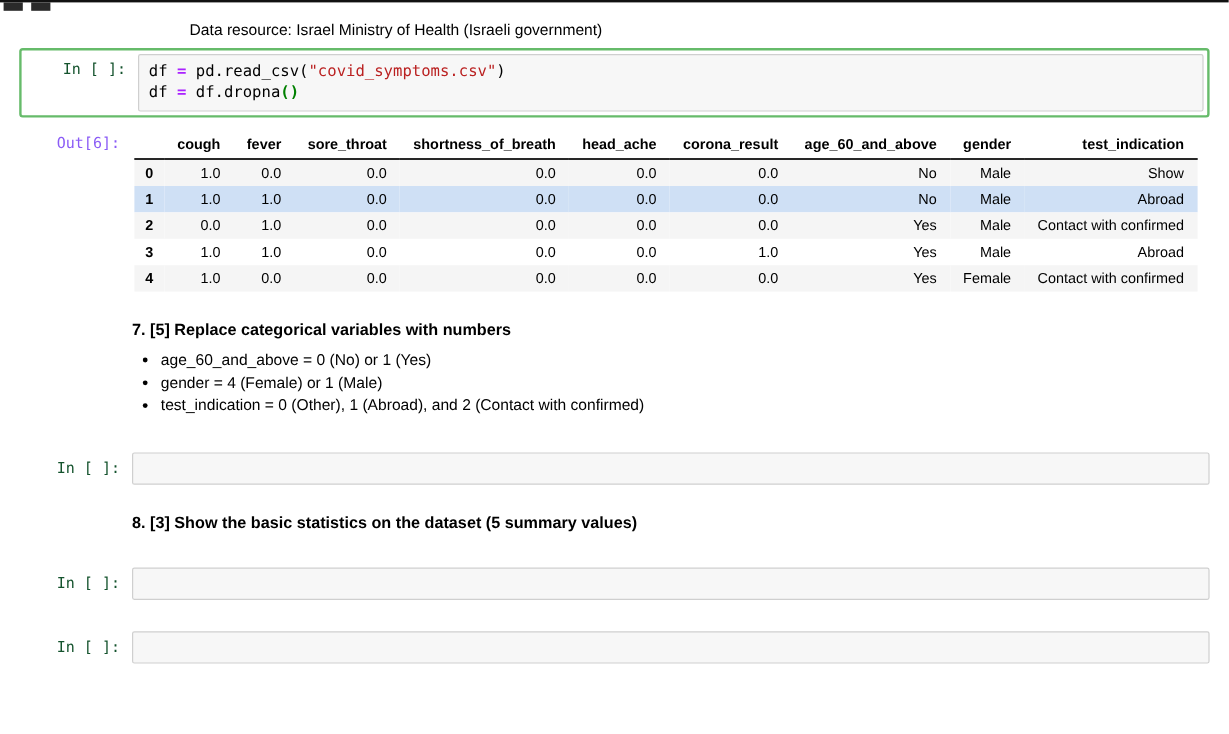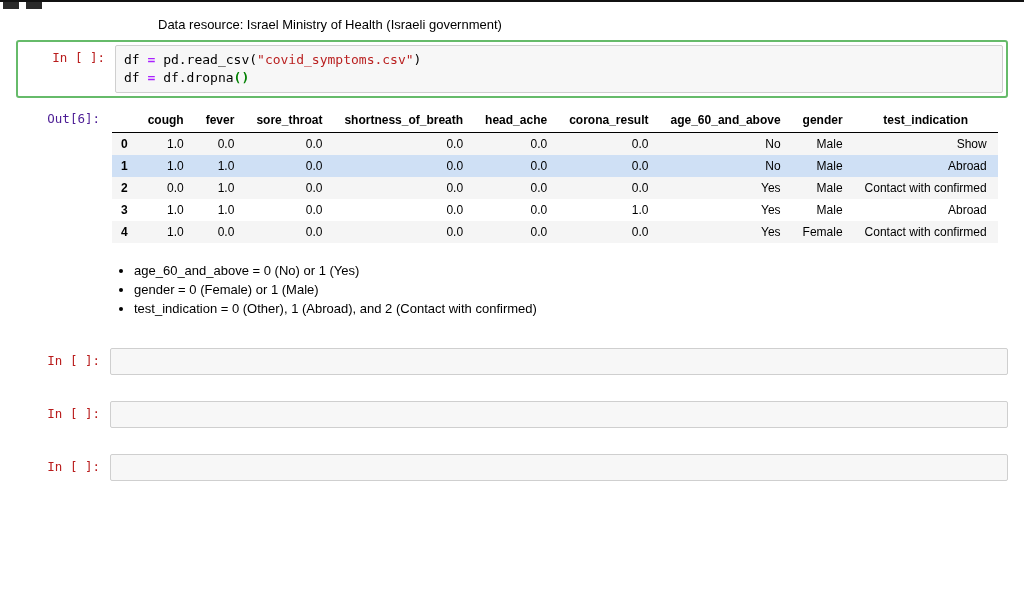--- a/index.html
+++ b/index.html
@@ -31,24 +31,24 @@
     align-items: flex-start;
     margin: 8px 0;
   }
   .prompt {
     flex: 0 0 94px;
     width: 94px;
     text-align: right;
     padding: 5px 10px 0 0;
     font-family: "DejaVu Sans Mono", "Liberation Mono", monospace;
     font-size: 12.5px;
-    color: #b91c1c;
+    color: #14532d;
     white-space: nowrap;
   }
-  .prompt.out { color: #4c1d95; }
+  .prompt.out { color: #8b5cf6; }
   .input-area {
     flex: 1;
     background: #f7f7f7;
     border: 1px solid #cfcfcf;
     border-radius: 2px;
     padding: 5px 8px;
     font-family: "DejaVu Sans Mono", "Liberation Mono", monospace;
     font-size: 13px;
     line-height: 1.4;
     min-height: 27px;
@@ -80,20 +80,21 @@
   .spacer-md { height: 10px; }
   
   .output-area { flex: 1; padding-top: 2px; }
   table.dataframe {
     border-collapse: collapse;
     font-size: 12px;
     margin-left: 2px;
   }
   table.dataframe thead th {
     font-weight: bold;
+    text-align: right;
     padding: 5px 11px;
     border-bottom: 1px solid #000;
     vertical-align: bottom;
   }
   table.dataframe tbody th {
     font-weight: bold;
     text-align: right;
     padding: 4px 9px;
   }
   table.dataframe tbody td {
@@ -206,35 +207,42 @@
               <td>Contact with confirmed</td>
             </tr>
           </tbody>
       </table>
     </div>
   </div>
 
   <div class="cell">
     <div class="prompt"></div>
     <div class="md-area">
+      <div class="md-h">7. [5] Replace categorical variables with numbers</div>
       <ul>
         <li>age_60_and_above = 0 (No) or 1 (Yes)</li>
-        <li>gender = 0 (Female) or 1 (Male)</li>
+        <li>gender = 4 (Female) or 1 (Male)</li>
         <li>test_indication = 0 (Other), 1 (Abroad), and 2 (Contact with confirmed)</li>
       </ul>
     </div>
   </div>
 
   <div class="spacer-md"></div>
 
   <div class="cell">
     <div class="prompt">In [ ]:</div>
     <div class="input-area"></div>
   </div>
 
+  <div class="cell">
+    <div class="prompt"></div>
+    <div class="md-area">
+      <div class="md-h">8. [3] Show the basic statistics on the dataset (5 summary values)</div>
+    </div>
+  </div>
 
   <div class="spacer-md"></div>
 
   <div class="cell">
     <div class="prompt">In [ ]:</div>
     <div class="input-area"></div>
   </div>
 
 
   <div class="spacer-md"></div>

